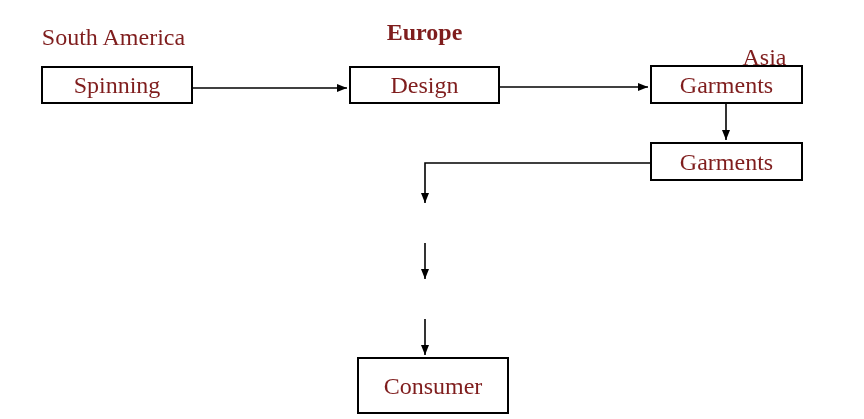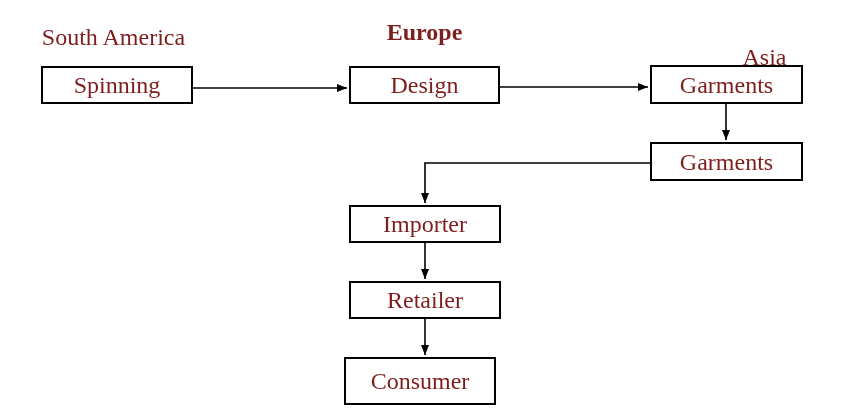--- a/index.html
+++ b/index.html
@@ -43,21 +43,21 @@
     line-height: 1;
     white-space: nowrap;
   }
   
   .node-spinning  { left: 41px;  top: 66px;  width: 152px; height: 38px; }
   .node-design    { left: 349px; top: 66px;  width: 151px; height: 38px; }
   .node-weaving   { left: 650px; top: 65px;  width: 153px; height: 39px; }
   .node-garments  { left: 650px; top: 142px; width: 153px; height: 39px; }
   .node-importer  { left: 349px; top: 205px; width: 152px; height: 38px; }
   .node-retailer  { left: 349px; top: 281px; width: 152px; height: 38px; }
-  .node-consumer  { left: 344px; top: 357px; width: 152px; height: 48px; }
+  .node-consumer  { left: 357px; top: 357px; width: 152px; height: 57px; }
   .label-south-america { left: 31px;  top: 25px; width: 165px; }
   .label-europe        { left: 349px; top: 20px; width: 151px; font-weight: bold; }
   .label-asia          { left: 688px; top: 25px; width: 153px; margin-top: 20px; }
 </style>
 </head>
 <body>
 
 <div class="canvas">
 
   <svg class="edges-layer" viewBox="0 0 864 419" xmlns="http://www.w3.org/2000/svg">
@@ -75,17 +75,15 @@
   </svg>
 
   <div class="region-label label-south-america">South America</div>
   <div class="region-label label-europe">Europe</div>
   <div class="region-label label-asia">Asia</div>
 
   <div class="node node-spinning">Spinning</div>
   <div class="node node-design">Design</div>
   <div class="node node-weaving">Garments</div>
   <div class="node node-garments">Garments</div>
-  <div class="node node-importer">Importer</div>
-  <div class="node node-retailer">Retailer</div>
   <div class="node node-consumer">Consumer</div>
 
 </div>
 
 </body></html>

